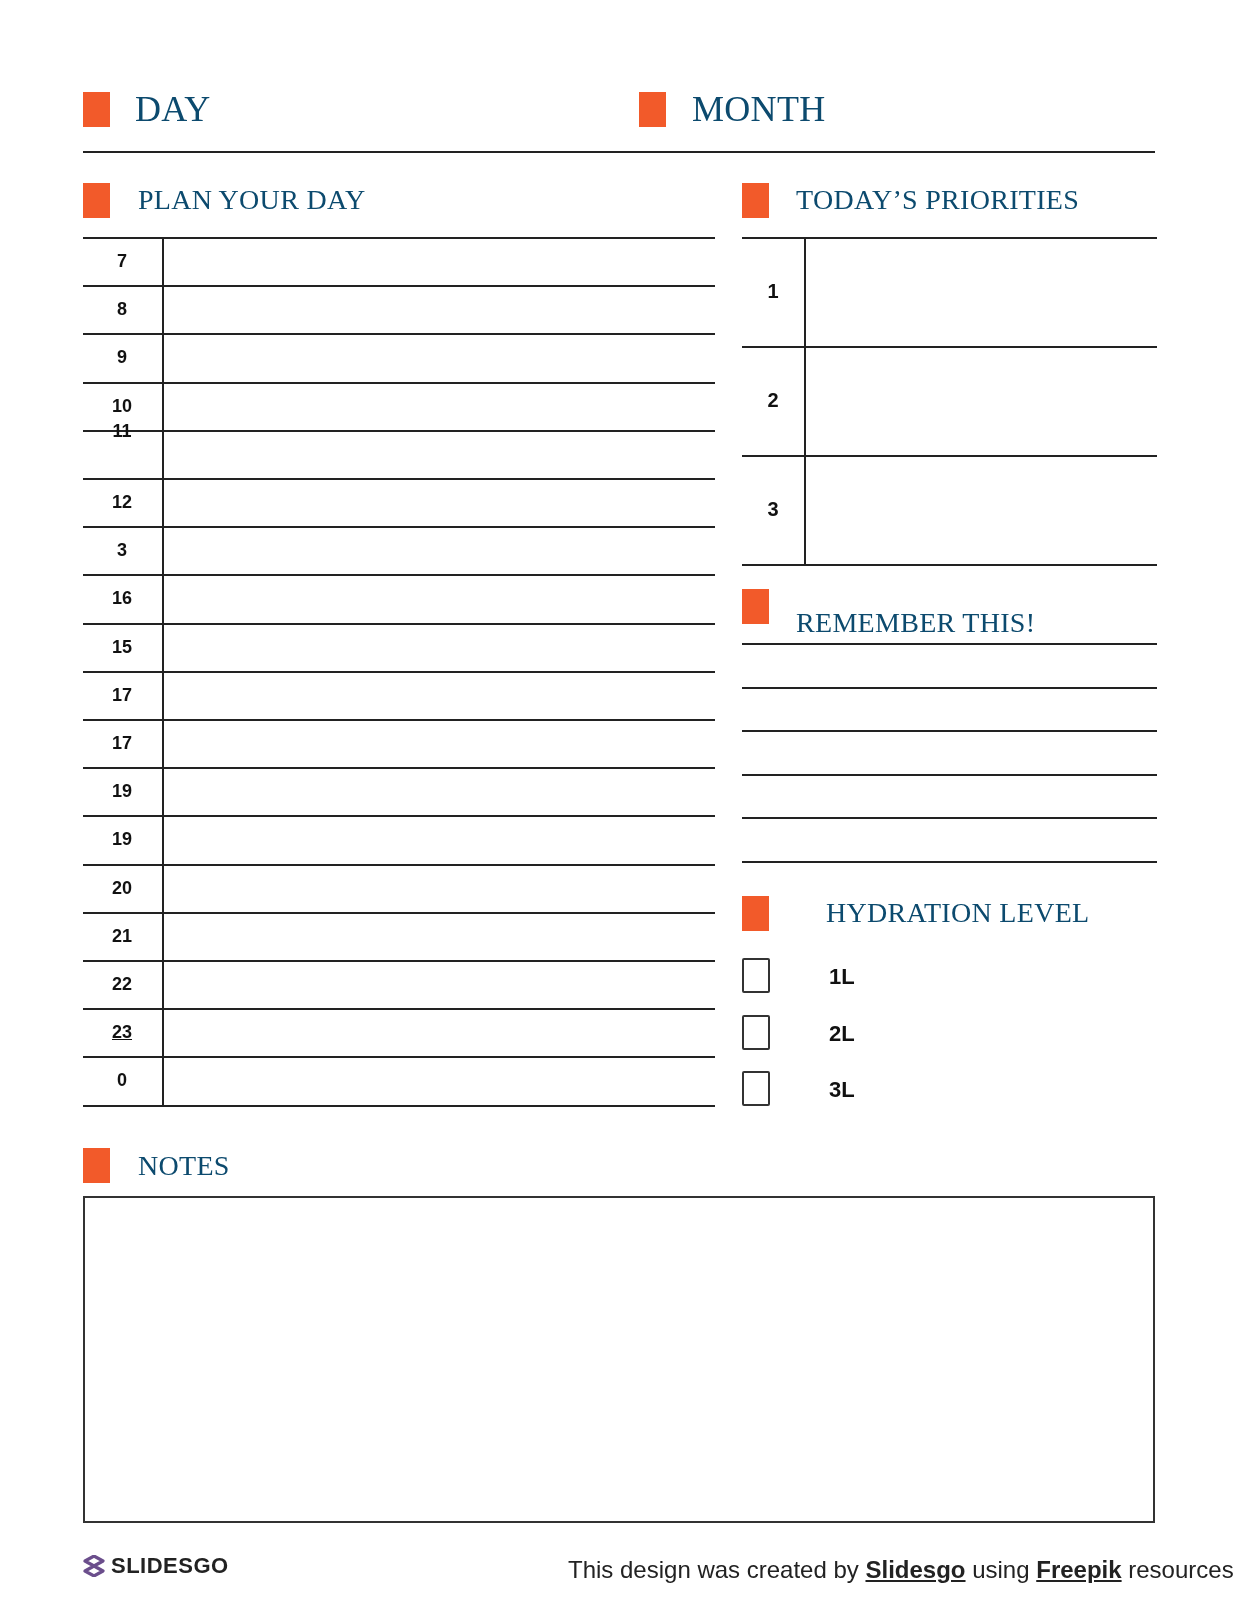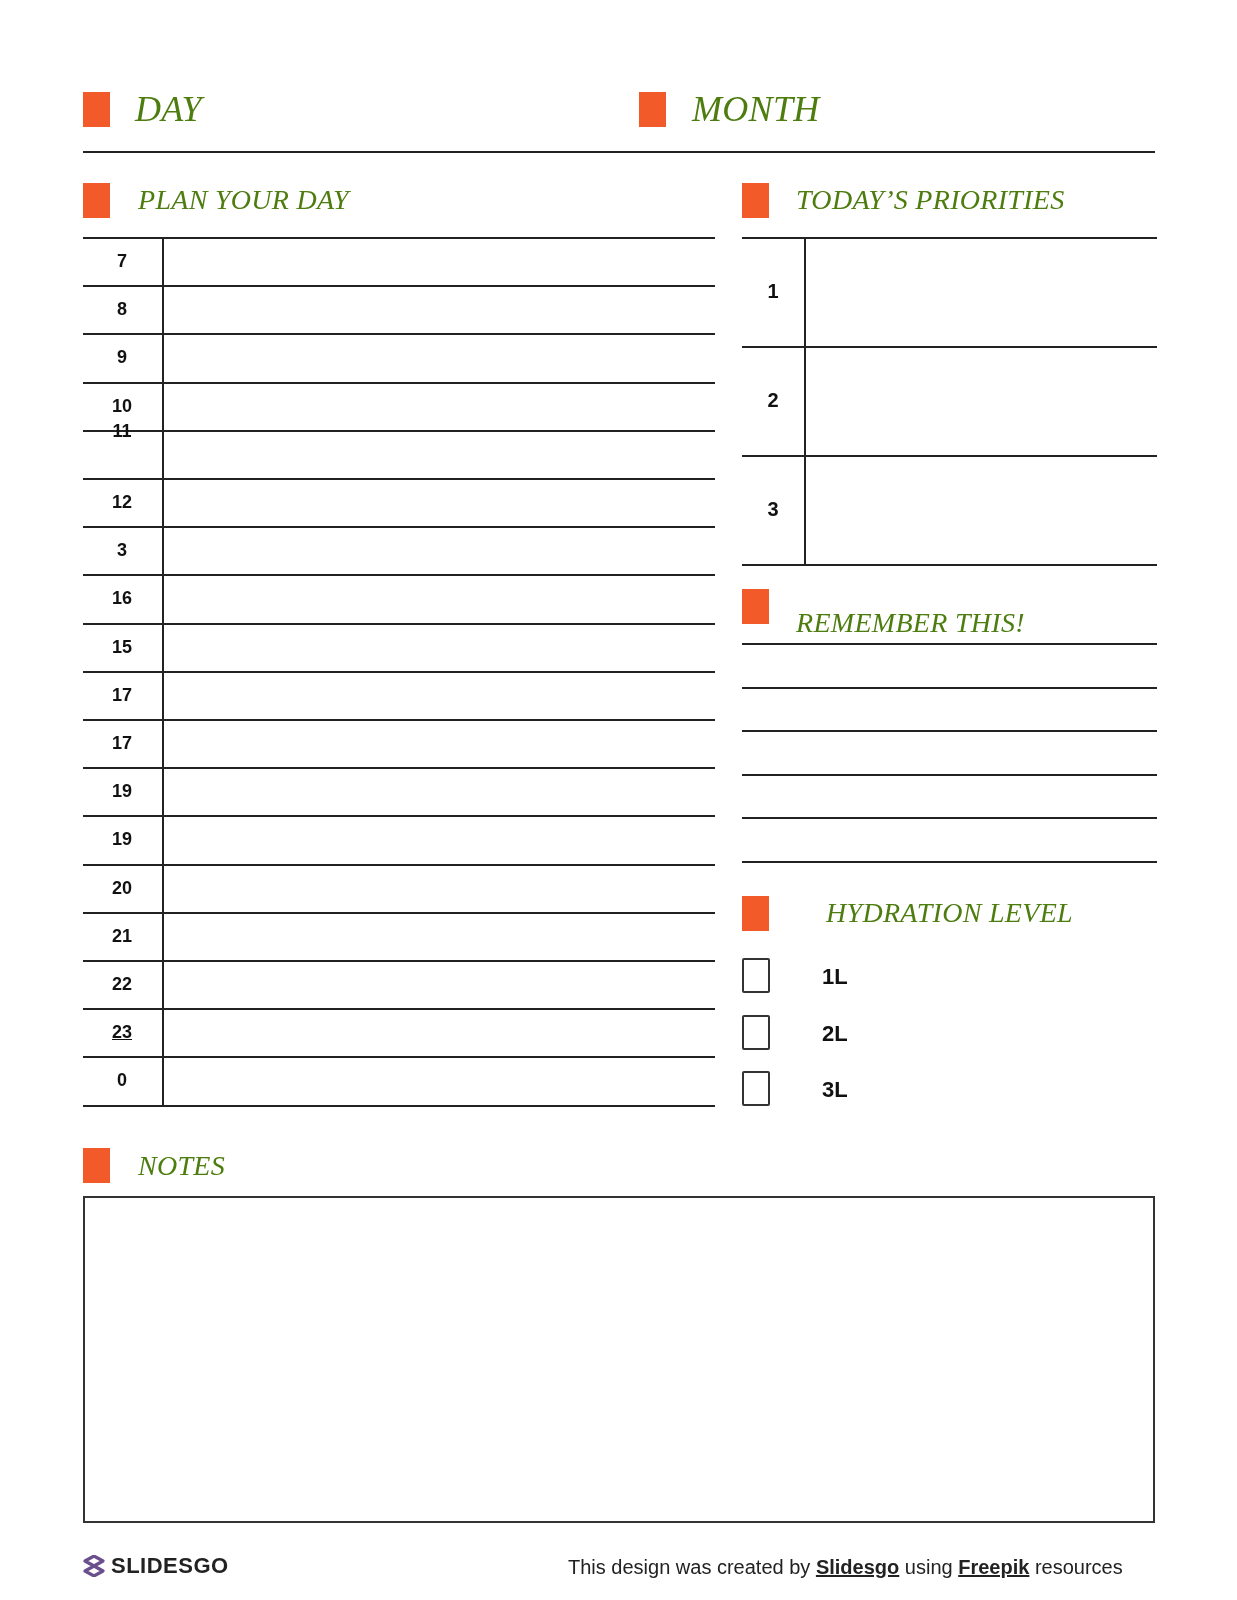--- a/index.html
+++ b/index.html
@@ -1,33 +1,33 @@
 <!DOCTYPE html>
 <html><head>
 <meta charset="utf-8">
 <style>
   * { box-sizing: border-box; margin: 0; padding: 0; }
   html, body { width: 1237px; height: 1600px; background: #ffffff; }
   body { position: relative; font-family: "Liberation Sans", sans-serif; color: #111; overflow: hidden; }
   .abs { position: absolute; }
   .sq { position: absolute; width: 27px; height: 35px; background: #f25a2a; }
-  .serif { font-family: "Liberation Serif", "DejaVu Serif", serif; color: #4d7c0f; letter-spacing: 0.3px; font-style: italic; }
+  .serif { font-family: "Liberation Serif", "DejaVu Serif", serif; color: #0c4a6e; letter-spacing: 0.3px; }
   .h1 { font-size: 36px; }
   .h2 { font-size: 28px; }
   .line { position: absolute; height: 2px; background: #222; }
   .vline { position: absolute; width: 2px; background: #222; }
   .hour { position: absolute; width: 78px; text-align: center; font-weight: bold; font-size: 18px; }
   .prio-num { position: absolute; width: 62px; text-align: center; font-weight: bold; font-size: 20px; }
   .cb { position: absolute; width: 28px; height: 35px; border: 2px solid #333; border-radius: 2px; background: #fff; }
-  .cb-label { position: absolute; font-weight: bold; font-size: 22px; }
+  .cb-label { position: absolute; font-weight: bold; font-size: 22px; margin-left: 7px; }
   .notes-box { position: absolute; left: 83px; top: 1196px; width: 1072px; height: 327px; border: 2px solid #333; }
   .footer-logo { position: absolute; left: 83px; top: 1553px; display: flex; align-items: center; gap: 6px; }
   .logo-mark { width: 22px; height: 22px; }
   .logo-text { font-weight: bold; font-size: 22px; color: #222; letter-spacing: 0.5px; }
-  .credit { position: absolute; left: 568px; top: 1556px; font-size: 20px; color: #222; }
+  .credit { position: absolute; left: 568px; top: 1556px; font-size: 24px; color: #222; }
   .credit b { text-decoration: underline; }
   .cell-area { position: absolute; }
 </style>
 </head>
 <body>
 
 <div class="sq" style="left:83px; top:92px;"></div>
 <div class="abs serif h1" style="left:135px; top:88px;">DAY</div>
 <div class="sq" style="left:639px; top:92px;"></div>
 <div class="abs serif h1" style="left:692px; top:88px;">MONTH</div>

